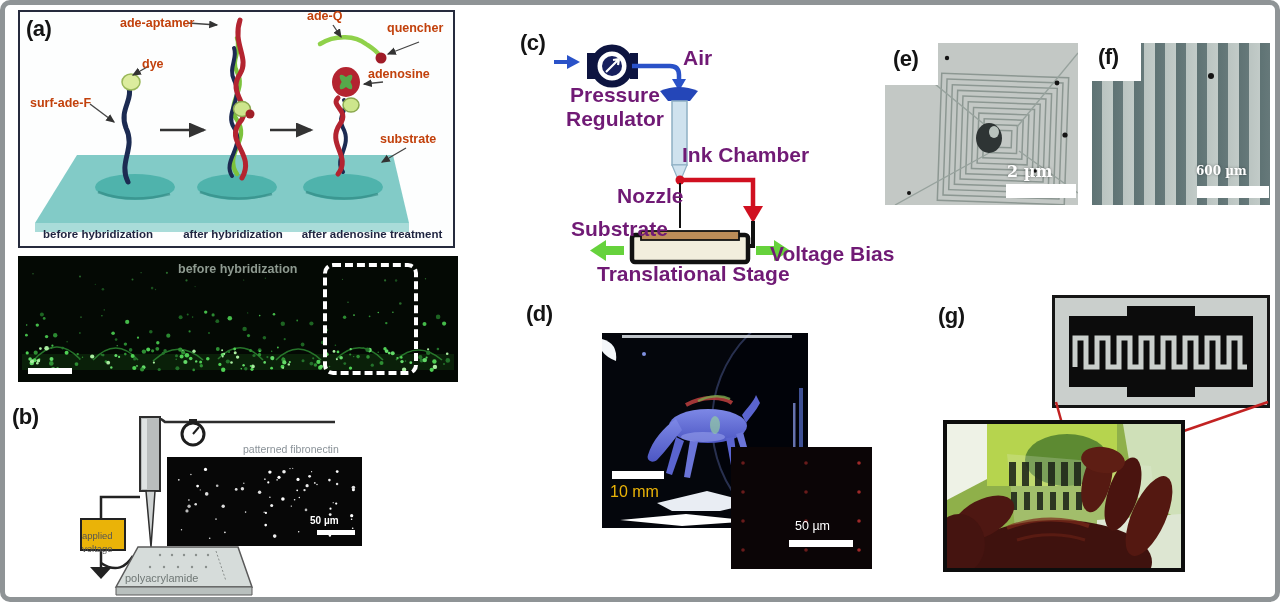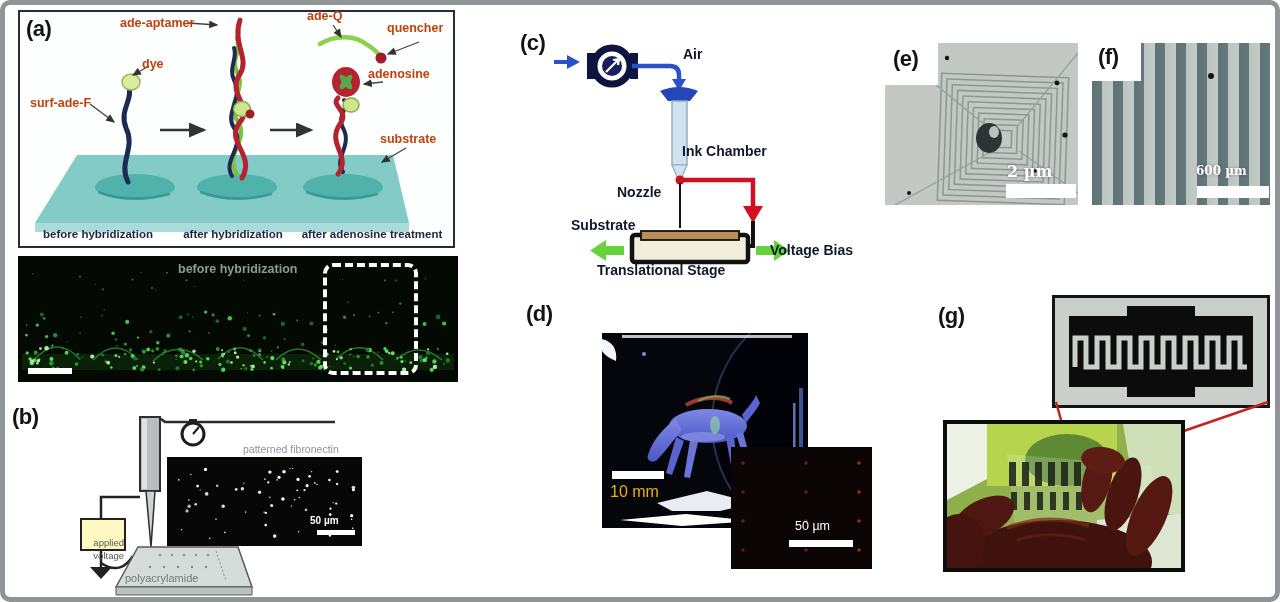--- a/index.html
+++ b/index.html
@@ -3,39 +3,39 @@
 <meta charset="utf-8">
 <style>
   html,body{margin:0;padding:0;background:#fff;}
   .fig{position:relative;width:1280px;height:602px;background:#ffffff;overflow:hidden;
        font-family:"Liberation Sans",sans-serif;}
   .frame{position:absolute;inset:0;border:5px solid #8f9496;border-radius:10px;pointer-events:none;z-index:50;}
   .abs{position:absolute;}
   .plabel{font-weight:bold;font-size:22px;color:#141414;letter-spacing:-.5px;}
   .alab{position:absolute;font-weight:bold;font-size:12.5px;color:#c2410c;white-space:nowrap;}
   .acap{position:absolute;font-weight:bold;font-size:11.5px;color:#1f2440;text-align:center;white-space:nowrap;}
-  .clab{position:absolute;font-weight:bold;font-size:14px;color:#0f172a;white-space:nowrap;}
+  .clab{position:absolute;font-weight:bold;font-size:21px;color:#701a75;white-space:nowrap;}
   .graylab{position:absolute;color:#7e8890;white-space:nowrap;}
   .sbar{position:absolute;background:#fff;}
   .sctext{position:absolute;color:#fff;font-weight:bold;white-space:nowrap;}
   .serif{font-family:"DejaVu Serif",serif;}
   .panelA{position:absolute;left:18px;top:10px;width:437px;height:238px;border:2px solid #262b3d;background:#fdfefe;box-sizing:border-box;}
   .micro{position:absolute;left:18px;top:256px;width:440px;height:126px;background:#040904;overflow:hidden;}
   .dashbox{position:absolute;left:305px;top:7px;width:95px;height:112px;border:4px dashed #fff;border-radius:10px;box-sizing:border-box;}
   .fibroInset{position:absolute;left:167px;top:457px;width:195px;height:89px;background:#070707;overflow:hidden;}
   .dphoto{position:absolute;left:602px;top:333px;width:206px;height:195px;background:#04060c;overflow:hidden;}
   .dinset{position:absolute;left:731px;top:447px;width:141px;height:122px;background:#0b0506;overflow:hidden;z-index:5;}
   .epanel{position:absolute;left:885px;top:43px;width:193px;height:162px;background:#c3c8c5;overflow:hidden;}
   .fpanel{position:absolute;left:1092px;top:43px;width:178px;height:162px;overflow:hidden;
           background:repeating-linear-gradient(90deg,#5f7374 0px,#66797a 10px,#bac4c1 10px,#c2cbc8 21px);}
   .notch{position:absolute;left:0;top:0;background:#fff;}
   .ginset{position:absolute;left:1052px;top:295px;width:218px;height:113px;background:#cacfcc;border:3px solid #151515;box-sizing:border-box;}
   .gphoto{position:absolute;left:943px;top:420px;width:242px;height:152px;border:4px solid #0d0d0d;box-sizing:border-box;overflow:hidden;background:#8fb04a;}
-  .vbox{position:absolute;left:80px;top:518px;width:46px;height:33px;border:2px solid #222;background:#fef9c3;
-        box-sizing:border-box;text-align:right;font-size:9.5px;color:#555;line-height:1.35;padding-top:17px;}
+  .vbox{position:absolute;left:80px;top:518px;width:46px;height:33px;border:2px solid #222;background:#eab308;
+        box-sizing:border-box;text-align:left;font-size:9.5px;color:#555;line-height:1.35;padding-top:10px;}
 </style>
 </head>
 <body>
 
 <div class="fig">
   <div class="frame"></div>
 
   <div class="panelA">
     <svg width="433" height="234" viewBox="0 0 433 234">
       <defs>
@@ -476,20 +476,24 @@
     <rect x="101" y="206" width="98" height="9" fill="#bd8d58" stroke="#111" stroke-width="1.8"></rect>
 
     <g fill="#66d23c">
       <rect x="66" y="221" width="18" height="9"></rect>
       <polygon points="66,215 66,236 50,225.5"></polygon>
       <rect x="216" y="221" width="18" height="9"></rect>
       <polygon points="234,215 234,236 250,225.5"></polygon>
     </g>
   </svg>
   <div class="clab" style="left:683px;top:46px;">Air</div>
+  <div class="clab" style="left:560px;top:83px;width:110px;text-align:center;line-height:1.15;">
+    <div>Pressure</div>
+    <div>Regulator</div>
+  </div>
   <div class="clab" style="left:682px;top:118px;margin-top:25px;">Ink Chamber</div>
   <div class="clab" style="left:617px;top:184px;">Nozzle</div>
   <div class="clab" style="left:770px;top:201px;margin-top:41px;">Voltage Bias</div>
   <div class="clab" style="left:571px;top:217px;">Substrate</div>
   <div class="clab" style="left:597px;top:262px;">Translational Stage</div>
 
   <div class="abs plabel" style="left:526px;top:301px;">(d)</div>
   <div class="dphoto">
     <svg width="206" height="195">
       <defs>

